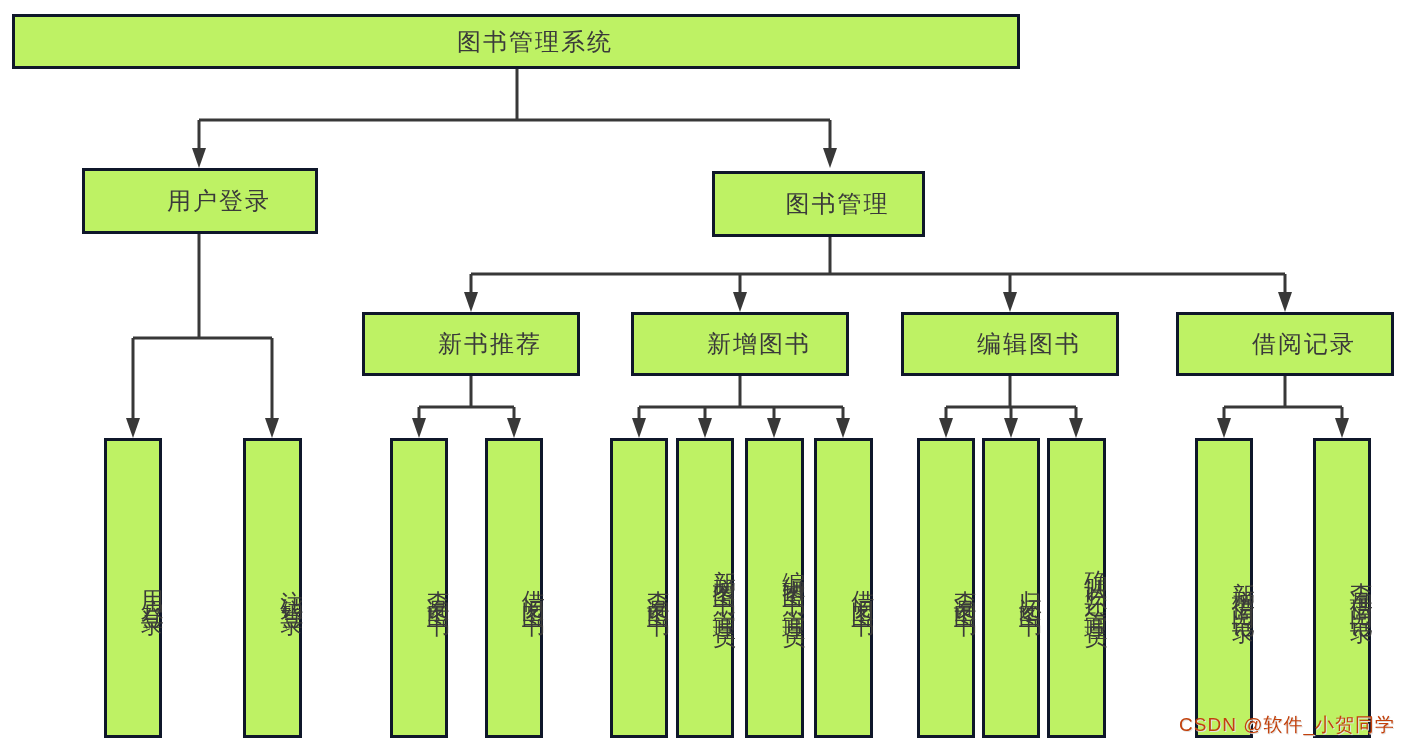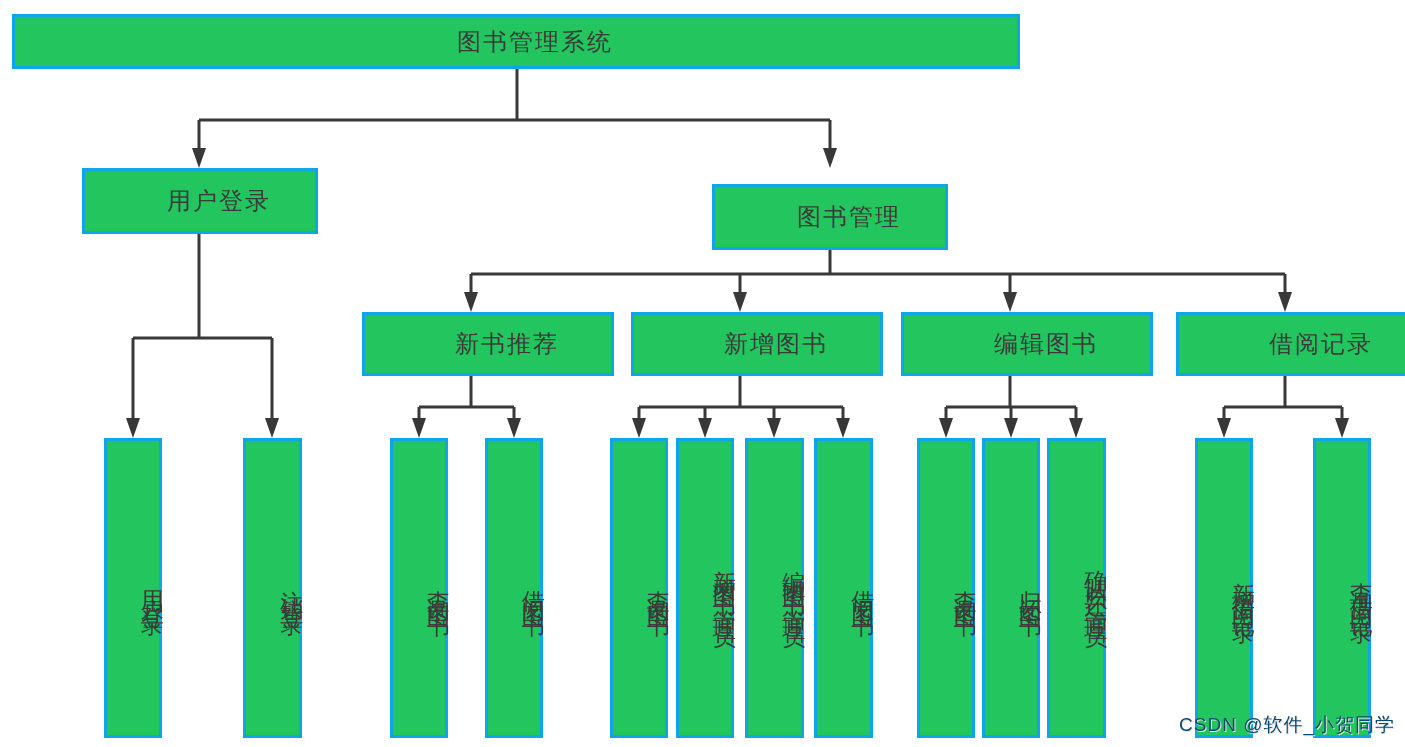--- a/index.html
+++ b/index.html
@@ -15,37 +15,37 @@
     overflow: hidden;
   }
   .connectors {
     position: absolute;
     left: 0; top: 0;
     width: 1405px; height: 747px;
   }
   .box {
     position: absolute;
     box-sizing: border-box;
-    background: #22c55e;
-    border: 3px solid #0ea5e9;
+    background: #bef264;
+    border: 3px solid #0f172a;
     display: flex;
     align-items: center;
     justify-content: center;
     color: #3a3a3a;
     padding-left: 38px;
   }
   .hlabel {
     font-size: 24px;
     letter-spacing: 2px;
     white-space: nowrap;
   }
   .root  { left: 12px;  top: 14px;  width: 1008px; height: 55px; }
   .l2a   { left: 82px;  top: 168px; width: 236px;  height: 66px; }
-  .l2b   { left: 712px; top: 184px; width: 236px;  height: 66px; }
-  .l3    { top: 312px; height: 64px; width: 252px; text-align: center; }
+  .l2b   { left: 712px; top: 171px; width: 213px;  height: 66px; }
+  .l3    { top: 312px; height: 64px; width: 218px; text-align: center; }
   .l3a   { left: 362px;  }
   .l3b   { left: 631px;  }
   .l3c   { left: 901px;  }
   .l3d   { left: 1176px; }
   .leaf  { top: 438px; height: 300px; width: 58px; }
   .vtext {
     writing-mode: vertical-rl;
     text-orientation: mixed;
     font-size: 23px;
     line-height: 1.1;
@@ -63,21 +63,21 @@
   .lf9  { left: 917px;  }
   .lf10 { left: 982px;  }
   .lf11 { left: 1047px; width: 59px; }
   .lf12 { left: 1195px; }
   .lf13 { left: 1313px; }
   .watermark {
     position: absolute;
     top: 712px;
     right: 10px;
     font-size: 19px;
-    color: #0c4a6e;
+    color: #c2410c;
     letter-spacing: 1px;
     white-space: nowrap;
     text-shadow: 1px 1px 0 #e2e2e2;
   }
 </style>
 </head>
 <body>
 
 <div class="canvas">
 

